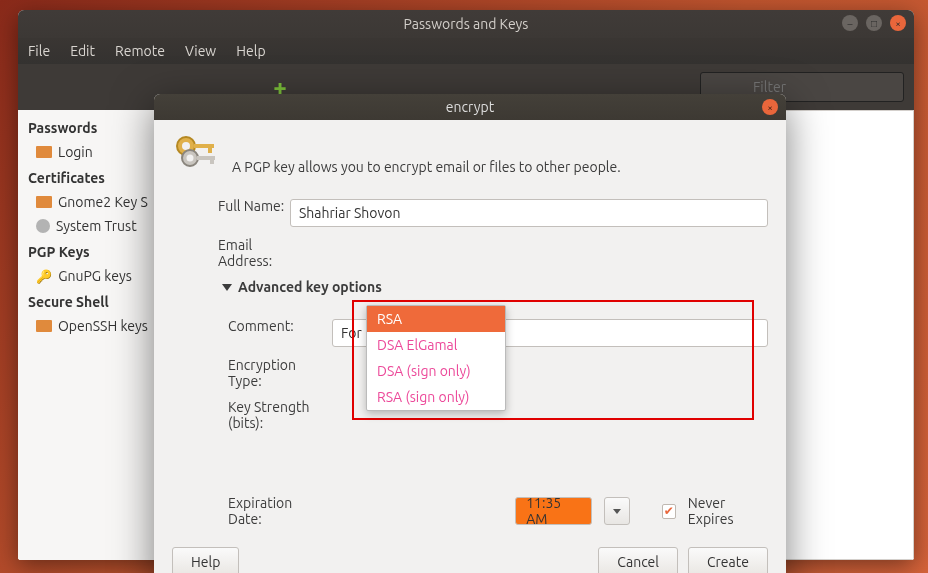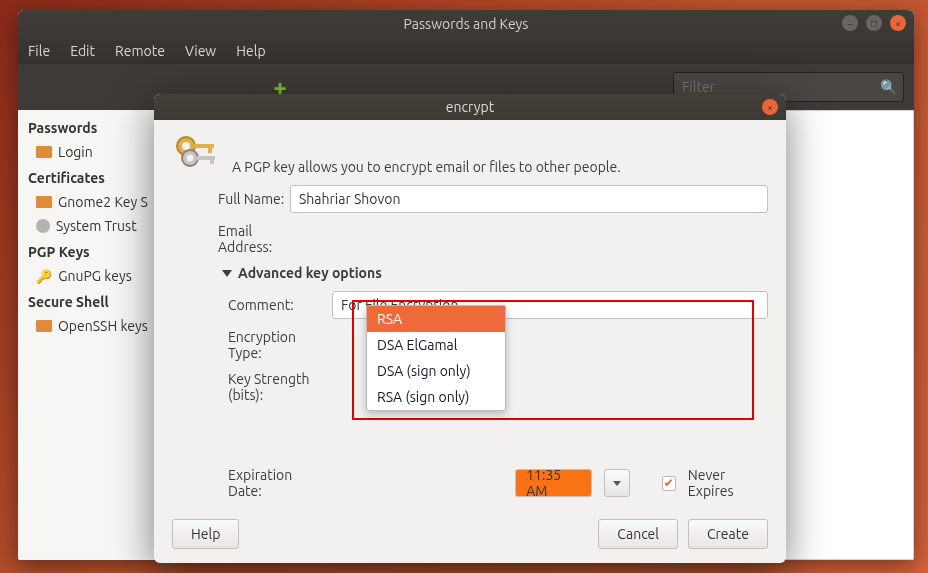--- a/index.html
+++ b/index.html
@@ -14,21 +14,21 @@
 .titlebar .title { position:absolute; left:50%; transform:translateX(-50%); }
 .win-controls { position:absolute; right:8px; top:5px; display:flex; gap:8px; }
 .win-controls span { width:16px; height:16px; border-radius:50%; display:inline-flex; align-items:center; justify-content:center; font-size:10px; color:#2a2a2a; cursor:pointer; }
 .wc-min { background:#6a6561; } .wc-max { background:#6a6561; } .wc-close { background:#e9663b; }
 
 .menubar { height: 26px; background: linear-gradient(#3a3633,#343230); display:flex; align-items:center; padding:0 10px; gap:20px; font-size:14px; color:#d9d5d0; }
 .menubar span { cursor:pointer; }
 
 .toolbar { height: 46px; background:#3e3a37; display:flex; align-items:center; padding:0 10px; }
 .toolbar .add-btn { width:28px; height:28px; color:#7bbf3a; font-size:24px; font-weight:bold; display:flex; align-items:center; justify-content:center; cursor:pointer; margin-left:238px; }
-.filter-box { margin-left:auto; display:flex; align-items:center; background:#4a4643; border:1px solid #222; border-radius:3px; width:231px; height:30px; }
+.filter-box { margin-left:auto; display:flex; align-items:center; background:#4a4643; border:1px solid #222; border-radius:3px; width:204px; height:30px;padding-left:44px; }
 .filter-box input { flex:1; background:transparent; border:0; color:#ccc; font-size:14px; padding:0 8px; outline:none; }
 .filter-box .search-ic { width:28px; text-align:center; color:#aaa; font-size:14px; }
 
 .body-area { flex:1; display:flex; background:#fff; }
 .sidebar { width:237px; background:#f7f6f5; border-right:1px solid #d9d5d0; padding-top:4px; font-size:14px; color:#333; }
 .sb-heading { font-weight:bold; padding:6px 10px 4px; font-size:14px; }
 .sb-item { display:flex; align-items:center; gap:6px; padding:4px 10px 4px 18px; cursor:pointer; }
 .sb-item .folder-ic { width:16px; height:12px; background:#e08a3c; border-radius:1px; display:inline-block; position:relative; }
 .sb-item .gear-ic { width:14px; height:14px; border-radius:50%; background:#b3b3b3; display:inline-block; }
 .sb-item .key-ic { color:#3a7fbf; font-size:13px; }
@@ -39,32 +39,32 @@
 .dialog { position:absolute; left:154px; top:94px; width:632px; background:#f2f1f0; border-radius:6px; box-shadow:0 10px 40px rgba(0,0,0,0.5); overflow:visible; z-index:10; }
 .dlg-title { height:26px; background:linear-gradient(#444039,#3d3933); color:#ddd; font-size:14px; display:flex; align-items:center; justify-content:center; position:relative; border-radius:6px 6px 0 0; }
 .dlg-close { position:absolute; right:8px; top:5px; width:16px; height:16px; border-radius:50%; background:#e9663b; display:flex; align-items:center; justify-content:center; font-size:10px; color:#3a1a0e; cursor:pointer; }
 
 .dlg-body { padding:12px 18px 14px; font-size:14px; color:#3c3c3c; }
 .intro-row { display:flex; align-items:flex-end; gap:12px; margin-bottom:10px; }
 .keys-icon svg { width:48px; height:40px; }
 .form-row { display:flex; align-items:center; margin-bottom:10px; }
 .form-row label { width:118px; text-align:left; padding-left:46px; }
 .form-row .inp { flex:1; }
-.inp input { width:100%; height:28px; border:1px solid #c3bfbb; border-radius:3px; padding:0 8px; font-size:14px; background:#fff; color:#333; }
+.inp input { width:100%; height:28px; border:1px solid #c3bfbb; border-radius:3px; padding:0 8px; font-size:14px; background:#fff; color:#333;margin-top:14px; }
 .expander { display:flex; align-items:center; gap:6px; font-weight:bold; padding-left:50px; margin:6px 0 10px; cursor:pointer; }
 .expander .tri { display:inline-block; width:0; height:0; border-left:5px solid transparent; border-right:5px solid transparent; border-top:7px solid #3c3c3c; }
 
 .adv-row { display:flex; align-items:center; margin-bottom:10px; }
 .adv-row label { width:160px; padding-left:56px; }
 .adv-row .inp { flex:1; }
 
 .highlight-zone { position:absolute; left:198px; top:206px; width:402px; height:120px; border:2px solid #e00000; pointer-events:none; z-index:5; }
 
 .dropdown-open { position:absolute; left:366px; top:305px; width:140px; background:#fff; border:1px solid #bbb; box-shadow:0 3px 8px rgba(0,0,0,0.25); z-index:20; border-radius:2px; font-size:14px; }
-.dropdown-open .opt { padding:5px 10px; cursor:pointer; color:#0f172a; }
+.dropdown-open .opt { padding:5px 10px; cursor:pointer; color:#ec4899; }
 .dropdown-open .opt.sel { background:#ef6a3a; color:#fff; }
 
 .exp-row { display:flex; align-items:center; gap:12px; padding-left:56px; margin-top:64px; }
 .time-box { border:1px solid #c3bfbb; background:#f97316; border-radius:3px; padding:4px 10px; font-size:14px; display:inline-flex; align-items:center; height:28px; color:#333; }
 .dd-btn { width:28px; height:28px; border:1px solid #c3bfbb; border-radius:3px; background:linear-gradient(#fafafa,#e8e6e3); display:inline-flex; align-items:center; justify-content:center; cursor:pointer; }
 .dd-btn .tri-sm { width:0;height:0;border-left:4px solid transparent;border-right:4px solid transparent;border-top:5px solid #555; }
 .chk { width:15px; height:15px; border:1px solid #bfb8b1; border-radius:2px; background:#fff; display:inline-flex; align-items:center; justify-content:center; color:#e9663b; font-size:12px; }
 
 .dlg-buttons { display:flex; padding:6px 18px 14px; gap:10px; }
 .btn { height:30px; padding:0 18px; border:1px solid #c3bfbb; border-radius:3px; background:linear-gradient(#fafafa,#e9e6e2); font-size:14px; color:#333; cursor:pointer; display:inline-flex; align-items:center; }

